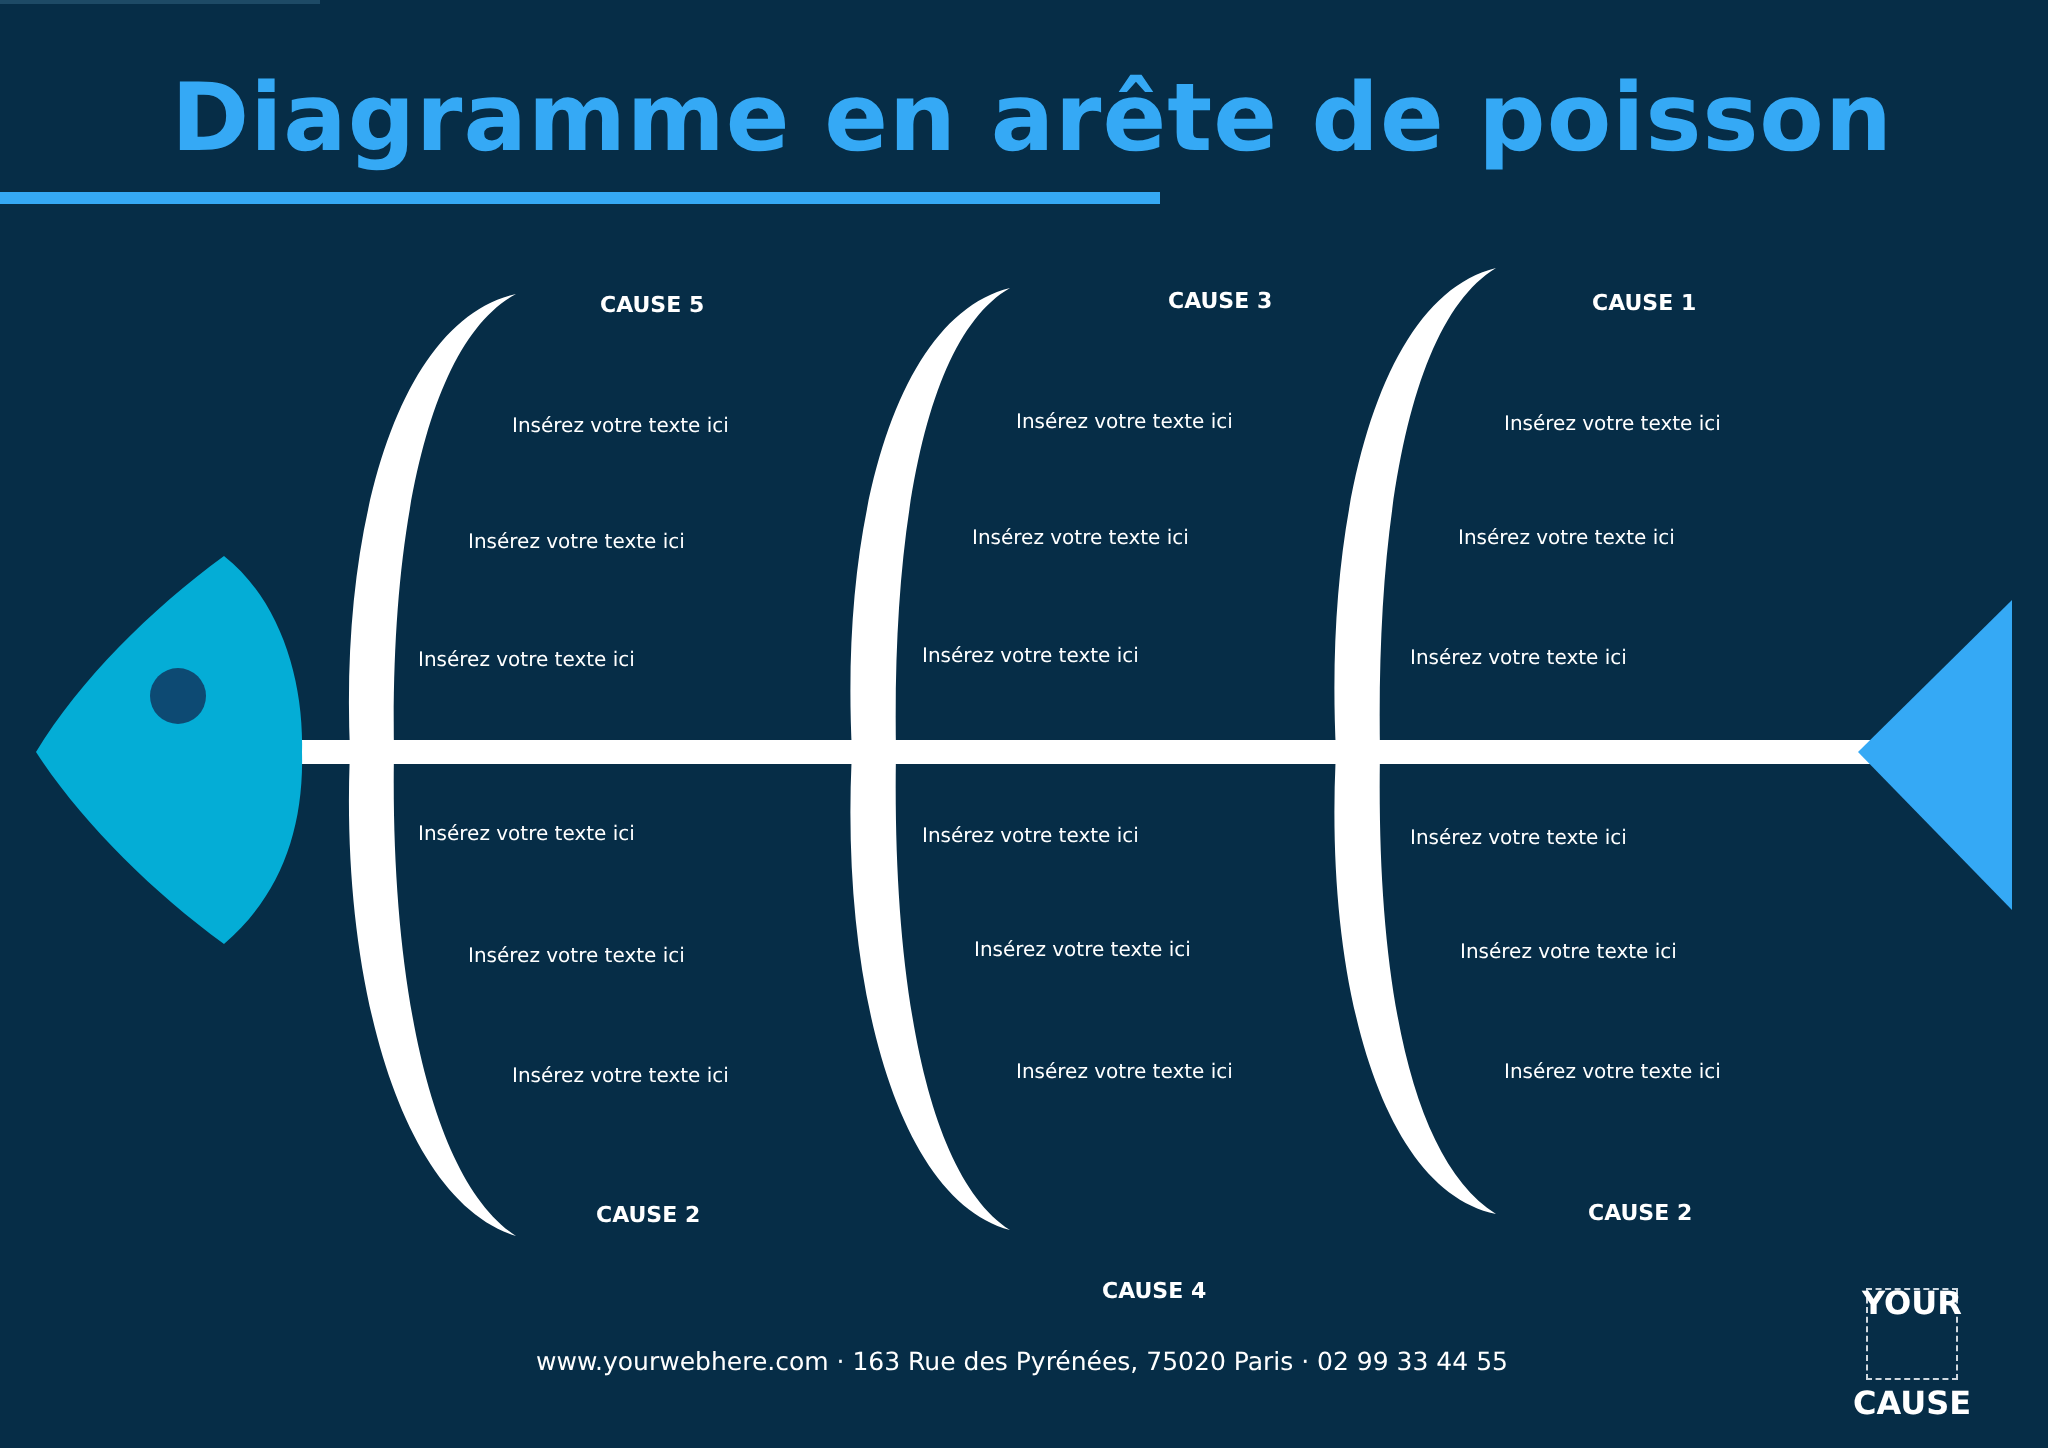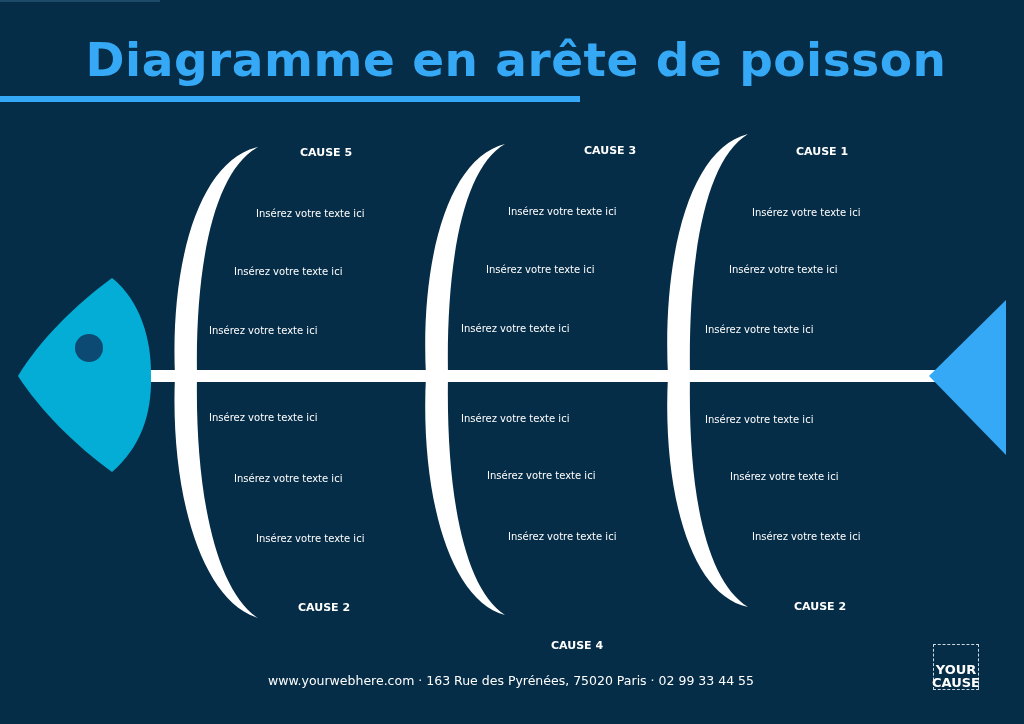--- a/index.html
+++ b/index.html
@@ -42,24 +42,24 @@
       position: absolute; left: 0; width: 1024px; top: 673px;
       text-align: center; color: #ffffff;
       font-family: "DejaVu Sans", sans-serif;
       font-size: 12.5px;
       padding-left: 0;
     }
     .footer span { display: inline-block; transform: translateX(-1px); }
     .logo {
       position: absolute; left: 933px; top: 644px; width: 44px; height: 44px;
       border: 1px dashed #cfd8df;
-      display: flex; flex-direction: column; align-items: center; justify-content: flex-end;
+      display: flex; flex-direction: column; align-items: center; justify-content: flex-start;
       color: #ffffff; font-weight: bold;
       font-family: "DejaVu Sans", sans-serif;
-      font-size: 13px; line-height: 13px;
+      font-size: 16px; line-height: 13px; gap: 37px;
     }
   </style>
 </head>
 <body>
 
 <div class="top-strip"></div>
 
 <h1 class="title">Diagramme en arête de poisson</h1>
 <div class="title-underline"></div>
 

